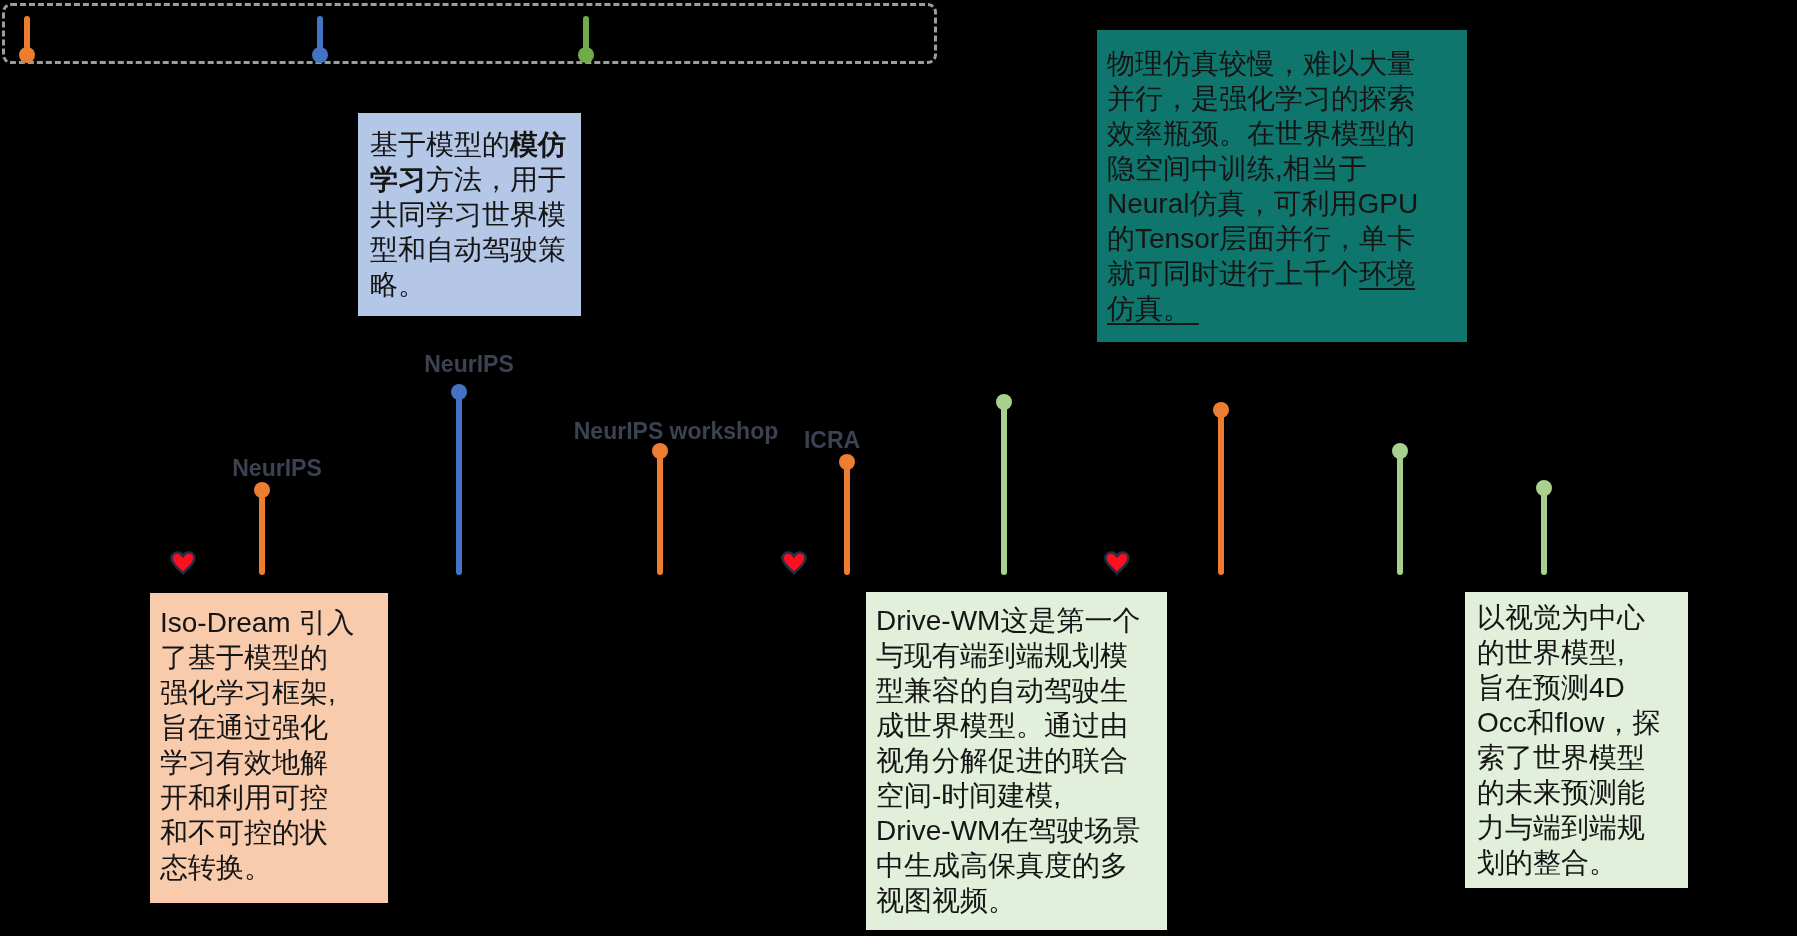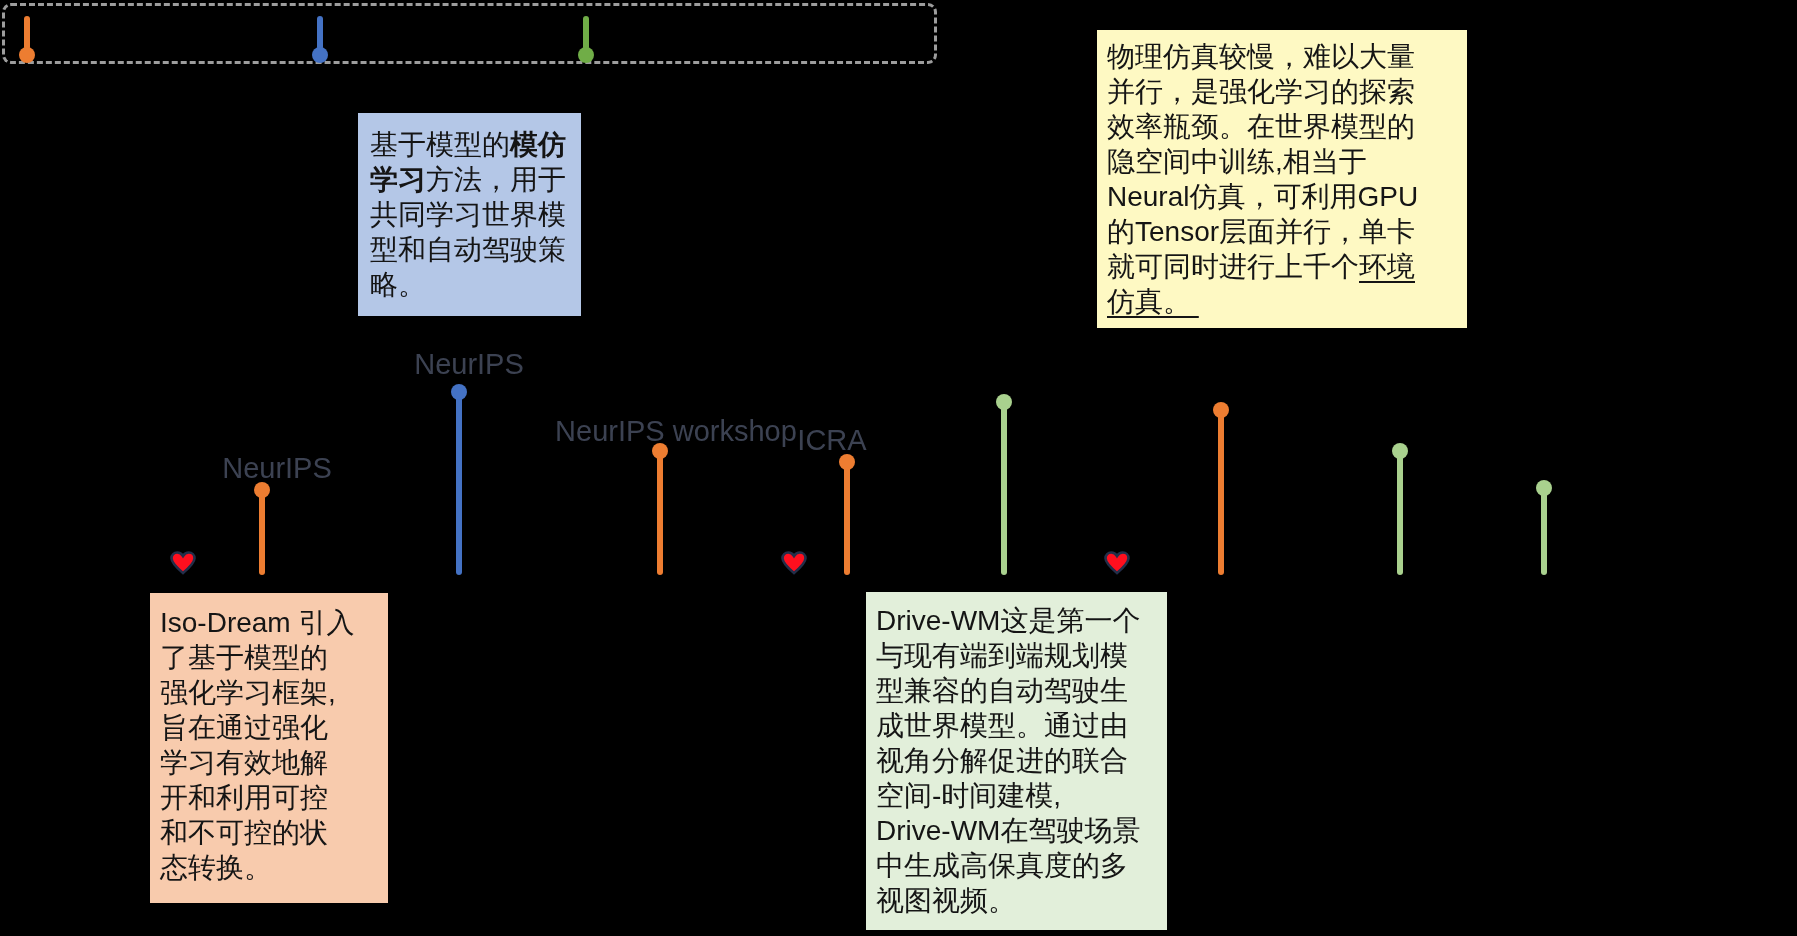--- a/index.html
+++ b/index.html
@@ -9,32 +9,32 @@
   
   .legend-box{position:absolute;left:2px;top:3px;width:935px;height:61px;
               border:3px dashed #9d9d9d;border-radius:9px;box-sizing:border-box;}
 
   
   .stick{position:absolute;width:6px;border-radius:3px;}
   .dot{position:absolute;width:16px;height:16px;border-radius:50%;}
 
   
   .evt-label{position:absolute;transform:translateX(-50%);white-space:nowrap;
-             font-size:29px;font-weight:400;color:#3c4252;line-height:26px;}
+             font-size:23px;font-weight:700;color:#3c4252;line-height:26px;}
 
   
   .heart{position:absolute;width:26px;height:24px;}
 
   
   .note{position:absolute;box-sizing:border-box;white-space:pre;color:#151515;
         font-size:28px;line-height:35px;}
   .note strong{font-weight:bold;}
   .note .u{text-decoration:underline;text-underline-offset:5px;text-decoration-thickness:2px;}
   #note-imitation{left:358px;top:113px;min-width:223px;min-height:189px;background:#B4C7E7;padding:14px 12px;}
-  #note-simulation{left:1097px;top:30px;min-width:370px;min-height:298px;background:#fef9c3;padding:9px 10px;}
+  #note-simulation{left:1097px;top:30px;min-width:370px;min-height:298px;background:#0f766e;padding:16px 10px;}
   #note-iso{left:150px;top:593px;min-width:238px;min-height:310px;background:#F8CBAD;padding:12px 10px;}
   #note-drive{left:866px;top:592px;min-width:301px;min-height:338px;background:#E2EFDA;padding:11px 10px;}
   #note-vision{left:1465px;top:592px;min-width:223px;min-height:296px;background:#E2EFDA;padding:8px 12px;}
 </style>
 </head>
 <body>
 
 <div class="canvas">
 
   <div class="legend-box" id="legend-box">
@@ -105,14 +105,22 @@
 
   <div class="note" id="note-iso"><span>Iso-Dream 引入
 了基于模型的
 强化学习框架,
 旨在通过强化
 学习有效地解
 开和利用可控
 和不可控的状
 态转换。</span></div>
 
+  <div class="note" id="note-vision"><span>以视觉为中心
+的世界模型,
+旨在预测4D
+Occ和flow，探
+索了世界模型
+的未来预测能
+力与端到端规
+划的整合。</span></div>
 
 </div>
 
 </body></html>

